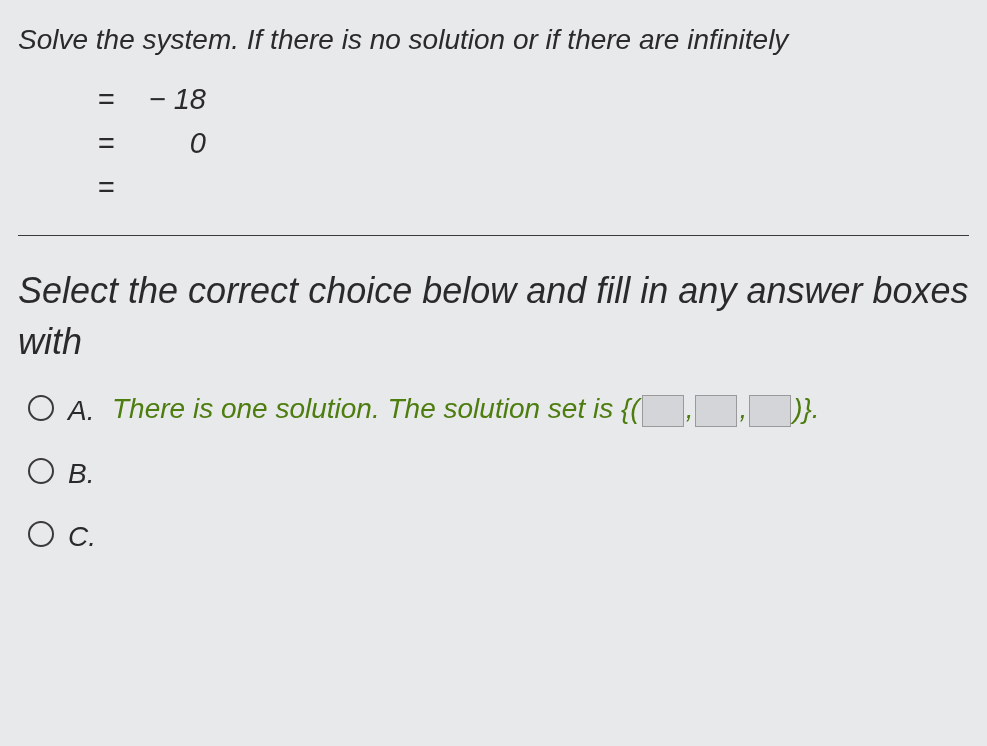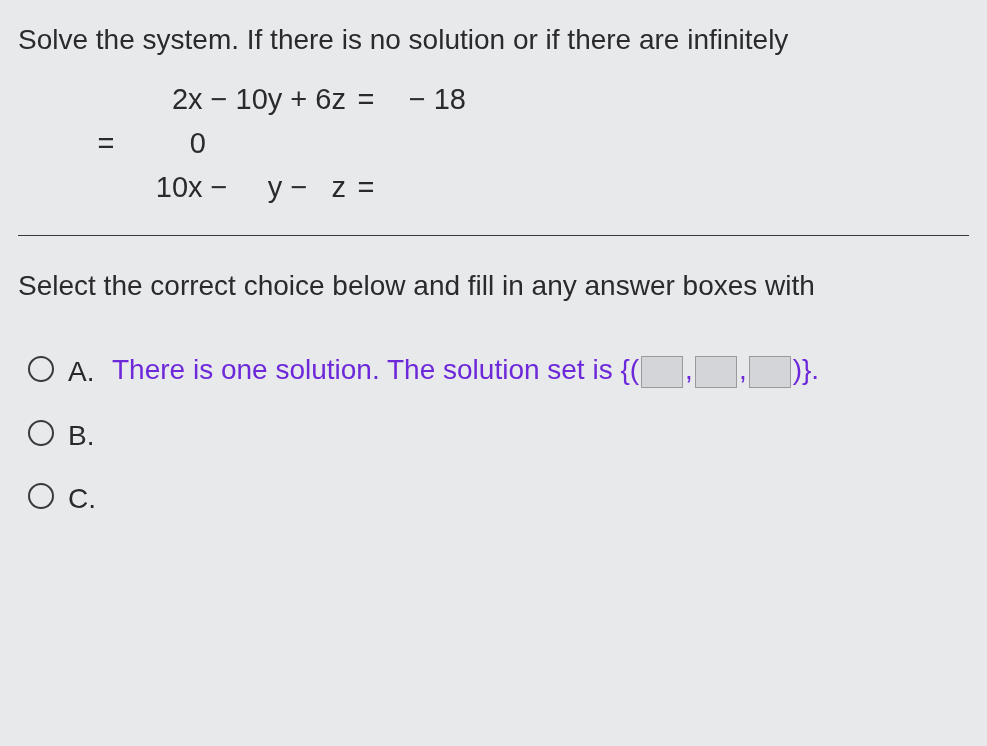--- a/index.html
+++ b/index.html
@@ -1,18 +1,19 @@
 <!DOCTYPE html>
 <html><head>
   <meta charset="utf-8">
   <style>
     * {
       margin: 0;
       padding: 0;
       box-sizing: border-box;
+      font-style: italic;
     }
     body {
       font-family: Arial, Helvetica, sans-serif;
       background: #e8e9ea;
       width: 987px;
       height: 746px;
       padding: 20px 18px;
       color: #2a2a2d;
       font-size: 27px;
       line-height: 1.4;
@@ -38,22 +39,22 @@
     .eq-cell {
       text-align: right;
       white-space: pre;
     }
     .divider {
       border: none;
       border-top: 1.5px solid #3a3a3d;
       margin: 12px 0 30px 0;
     }
     .select-text {
-      font-size: 28px;
-      margin-bottom: 45px;
+      font-size: 36px;
+      margin-bottom: 22px;
     }
     .choices {
       margin-left: 10px;
     }
     .choice {
       display: flex;
       align-items: flex-start;
       margin-bottom: 22px;
     }
     .radio {
@@ -68,21 +69,21 @@
     }
     .choice-label {
       font-size: 28px;
       color: #2a2a2d;
       margin-right: 14px;
       min-width: 30px;
       margin-top: 2px;
     }
     .choice-text {
       font-size: 28px;
-      color: #6d28d9;
+      color: #4d7c0f;
       line-height: 1.45;
     }
     .answer-box {
       display: inline-block;
       width: 42px;
       height: 32px;
       background: #d4d5d8;
       border: 1px solid #9a9a9c;
       vertical-align: middle;
       margin: 0 2px;
@@ -92,30 +93,28 @@
       margin-top: 4px;
     }
   </style>
 </head>
 <body>
 
 <div class="question-text">Solve the system. If there is no solution or if there are infinitely</div>
 
 <div class="equations">
   <div class="eq-row">
-    <span class="eq-cell" style="width:260px">2x − 10y + 6z</span>
     <span class="eq-cell" style="width:40px;text-align:center">=</span>
     <span class="eq-cell" style="width:80px">− 18</span>
   </div>
   <div class="eq-row">
     <span class="eq-cell" style="width:40px;text-align:center">=</span>
     <span class="eq-cell" style="width:80px">0</span>
   </div>
   <div class="eq-row">
-    <span class="eq-cell" style="width:260px">10x −     y −   z</span>
     <span class="eq-cell" style="width:40px;text-align:center">=</span>
   </div>
 </div>
 
 <hr class="divider">
 
 <div class="select-text">Select the correct choice below and fill in any answer boxes with</div>
 
 <div class="choices">
 

